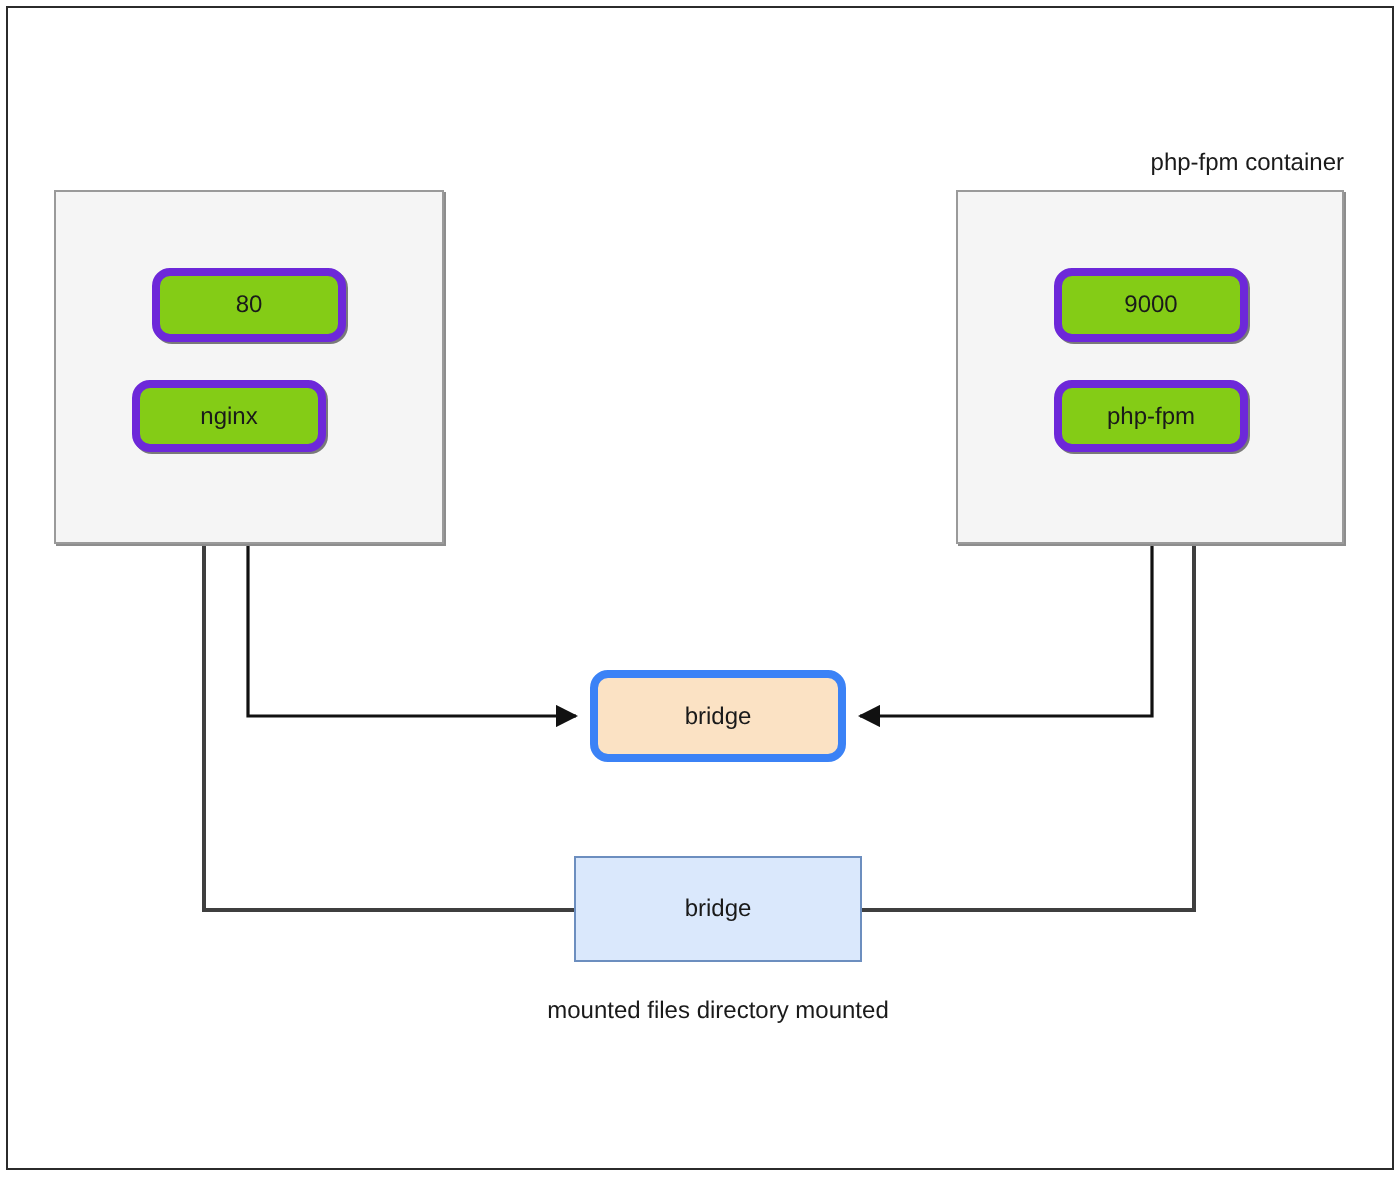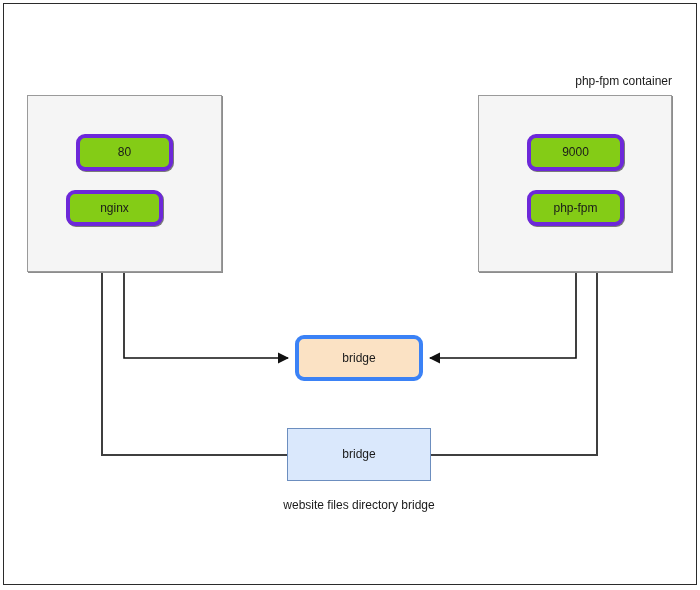--- a/index.html
+++ b/index.html
@@ -134,15 +134,15 @@
   <div class="node container-box" id="php-container"></div>
 
   <div class="node svc-box" id="php-port-node">9000</div>
 
   <div class="node svc-box" id="php-service-node">php-fpm</div>
 
   <div class="node bridge-box" id="bridge-node">bridge</div>
 
   <div class="node website-box" id="website-node">bridge</div>
 
-  <div class="caption" id="website-caption">website files directory bridge</div>
+  <div class="caption" id="website-caption">mounted files directory mounted</div>
 
 </div>
 
 </body></html>

